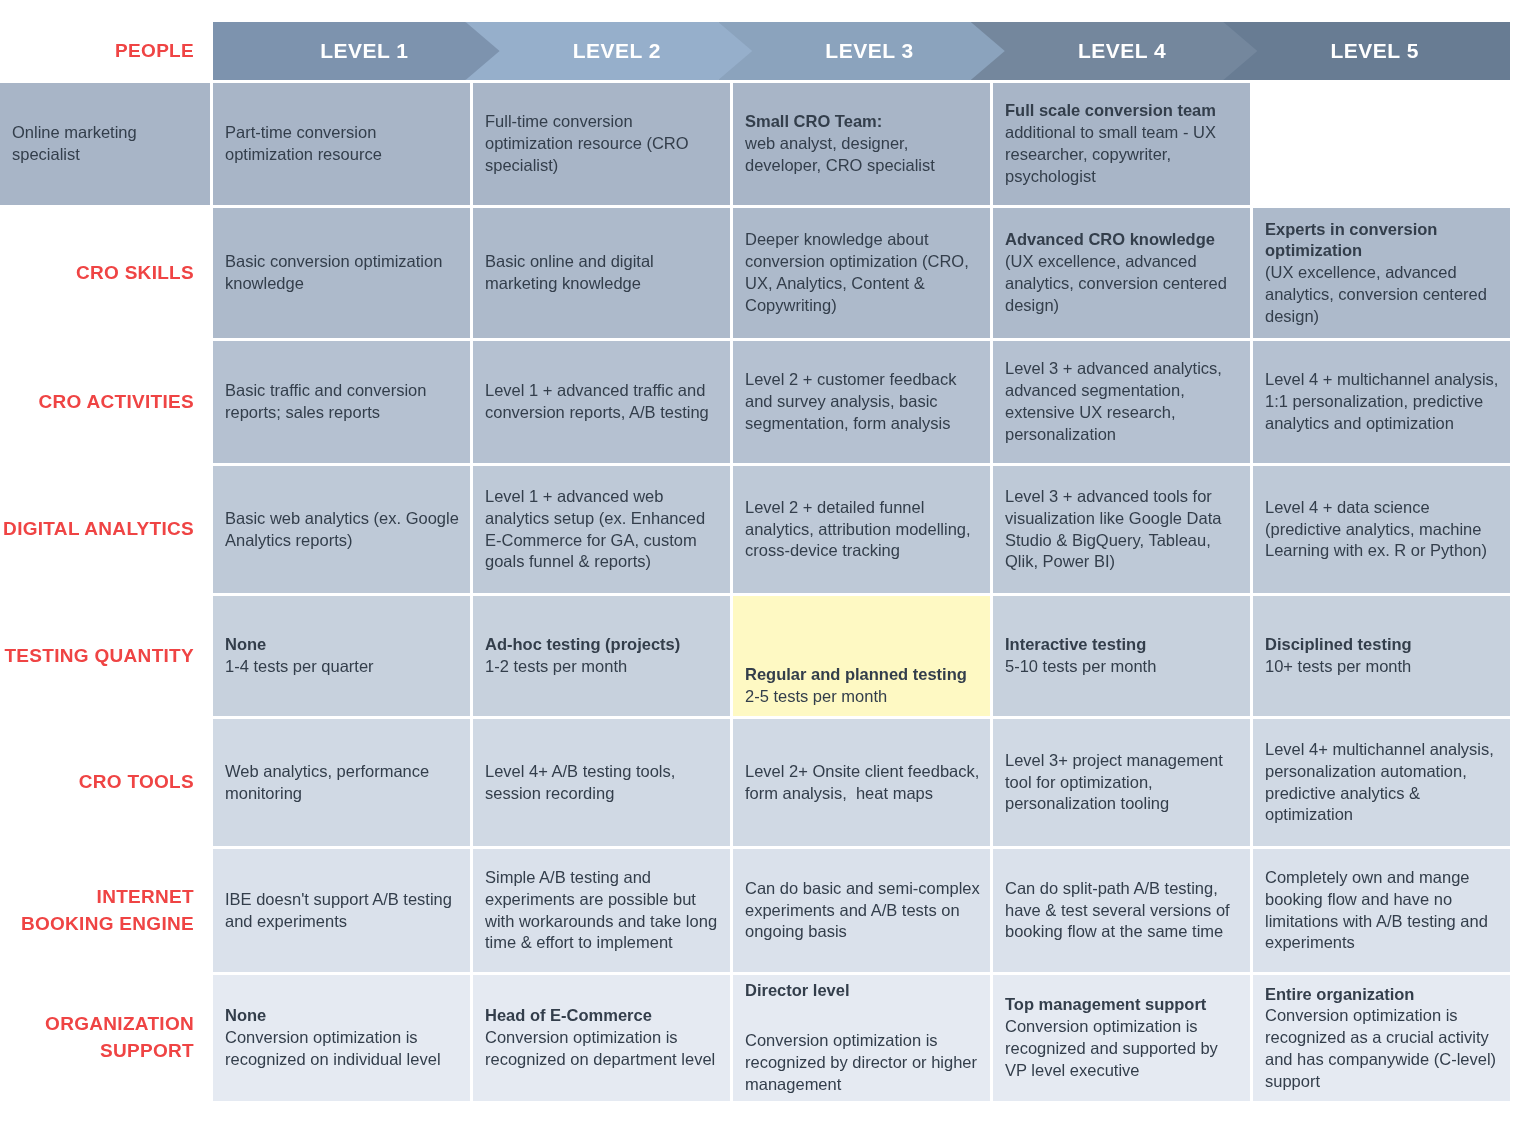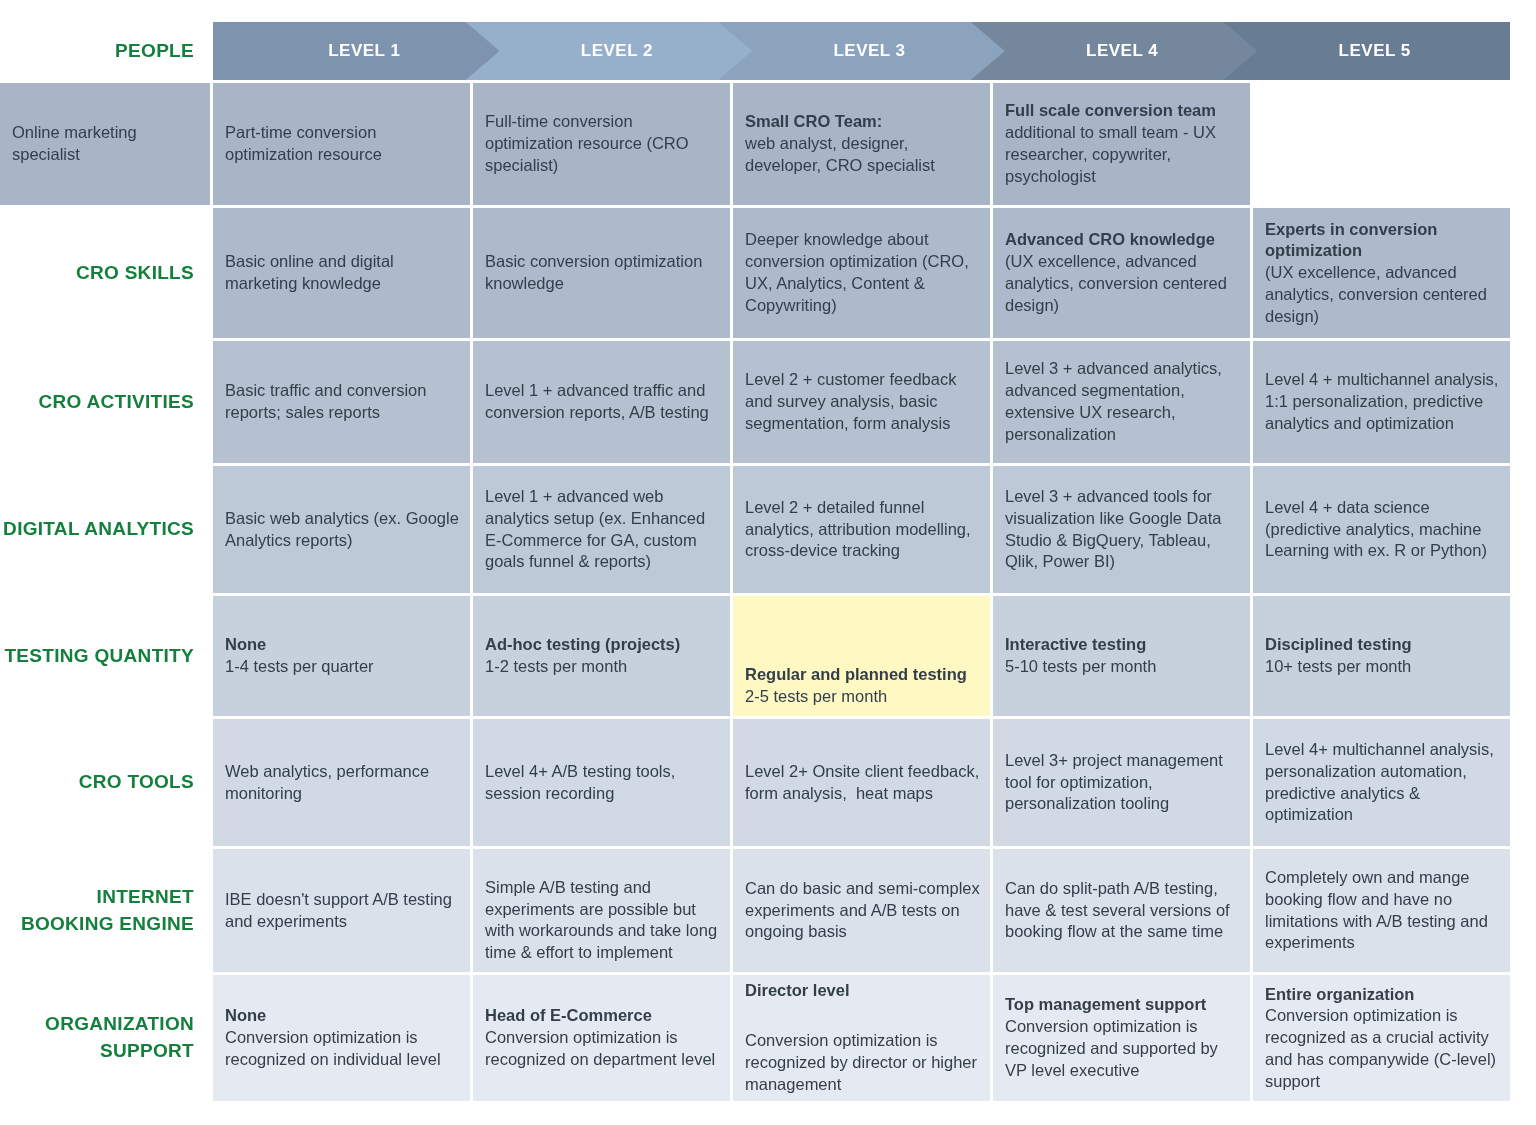--- a/index.html
+++ b/index.html
@@ -22,41 +22,41 @@
     grid-row: 1;
     display: flex;
   }
   .hseg {
     flex: 1;
     position: relative;
     display: flex;
     align-items: center;
     justify-content: center;
     color: #ffffff;
-    font-size: 17px;
+    font-size: 21px;
     font-weight: 700;
     letter-spacing: 0.5px;
     clip-path: polygon(0 0, calc(100% - 34px) 0, 100% 50%, calc(100% - 34px) 100%, 0 100%);
     margin-right: -34px;
     padding-left: 16px;
   }
   .hseg:nth-child(1) { z-index: 5; }
   .hseg:nth-child(2) { z-index: 4; }
   .hseg:nth-child(3) { z-index: 3; }
   .hseg:nth-child(4) { z-index: 2; }
   .hseg:nth-child(5) { z-index: 1; clip-path: none; margin-right: 0; }
   
   .row-label {
     grid-column: 1;
     display: flex;
     align-items: center;
     justify-content: flex-end;
     text-align: right;
     padding-right: 16px;
-    color: #15803d;
+    color: #ef4444;
     font-size: 19px;
     font-weight: 700;
     letter-spacing: 0.3px;
     line-height: 1.4;
     background: #ffffff;
   }
   
   .cell {
     display: flex;
     flex-direction: column;
@@ -107,24 +107,24 @@
       <div class="lead">Small CRO Team:</div>
       <div class="txt">web analyst, designer, developer, CRO specialist</div>
     </div>
   <div class="cell" style="background: rgb(168, 181, 199);">
       <div class="lead">Full scale conversion team</div>
       <div class="txt">additional to small team - UX researcher, copywriter, psychologist</div>
     </div>
 
   <div class="row-label">CRO SKILLS</div>
   <div class="cell" style="background: rgb(173, 186, 203);">
+      <div class="txt">Basic conversion optimization knowledge</div>
+    </div>
+  <div class="cell" style="background: rgb(173, 186, 203);">
       <div class="txt">Basic online and digital marketing knowledge</div>
-    </div>
-  <div class="cell" style="background: rgb(173, 186, 203);">
-      <div class="txt">Basic conversion optimization knowledge</div>
     </div>
   <div class="cell" style="background: rgb(173, 186, 203);">
       <div class="txt">Deeper knowledge about conversion optimization (CRO, UX, Analytics, Content &amp; Copywriting)</div>
     </div>
   <div class="cell" style="background: rgb(173, 186, 203);">
       <div class="lead">Advanced CRO knowledge</div>
       <div class="txt">(UX excellence, advanced analytics, conversion centered design)</div>
     </div>
   <div class="cell" style="background: rgb(173, 186, 203);">
       <div class="lead">Experts in conversion optimization</div>
@@ -201,21 +201,21 @@
       <div class="txt">Level 3+ project management tool for optimization, personalization tooling</div>
     </div>
   <div class="cell" style="background: rgb(208, 217, 228);">
       <div class="txt">Level 4+ multichannel analysis, personalization automation, predictive analytics &amp; optimization</div>
     </div>
 
   <div class="row-label">INTERNET BOOKING ENGINE</div>
   <div class="cell" style="background: rgb(218, 225, 235);">
       <div class="txt">IBE doesn't support A/B testing and experiments</div>
     </div>
-  <div class="cell" style="background: rgb(218, 225, 235); justify-content: flex-end;">
+  <div class="cell" style="background: rgb(218, 225, 235);">
       <div class="txt">Simple A/B testing and experiments are possible but with workarounds and take long time &amp; effort to implement</div>
     </div>
   <div class="cell" style="background: rgb(218, 225, 235);">
       <div class="txt">Can do basic and semi-complex experiments and A/B tests on ongoing basis</div>
     </div>
   <div class="cell" style="background: rgb(218, 225, 235);">
       <div class="txt">Can do split-path A/B testing, have &amp; test several versions of booking flow at the same time</div>
     </div>
   <div class="cell" style="background: rgb(218, 225, 235);">
       <div class="txt">Completely own and mange booking flow and have no limitations with A/B testing and experiments</div>

